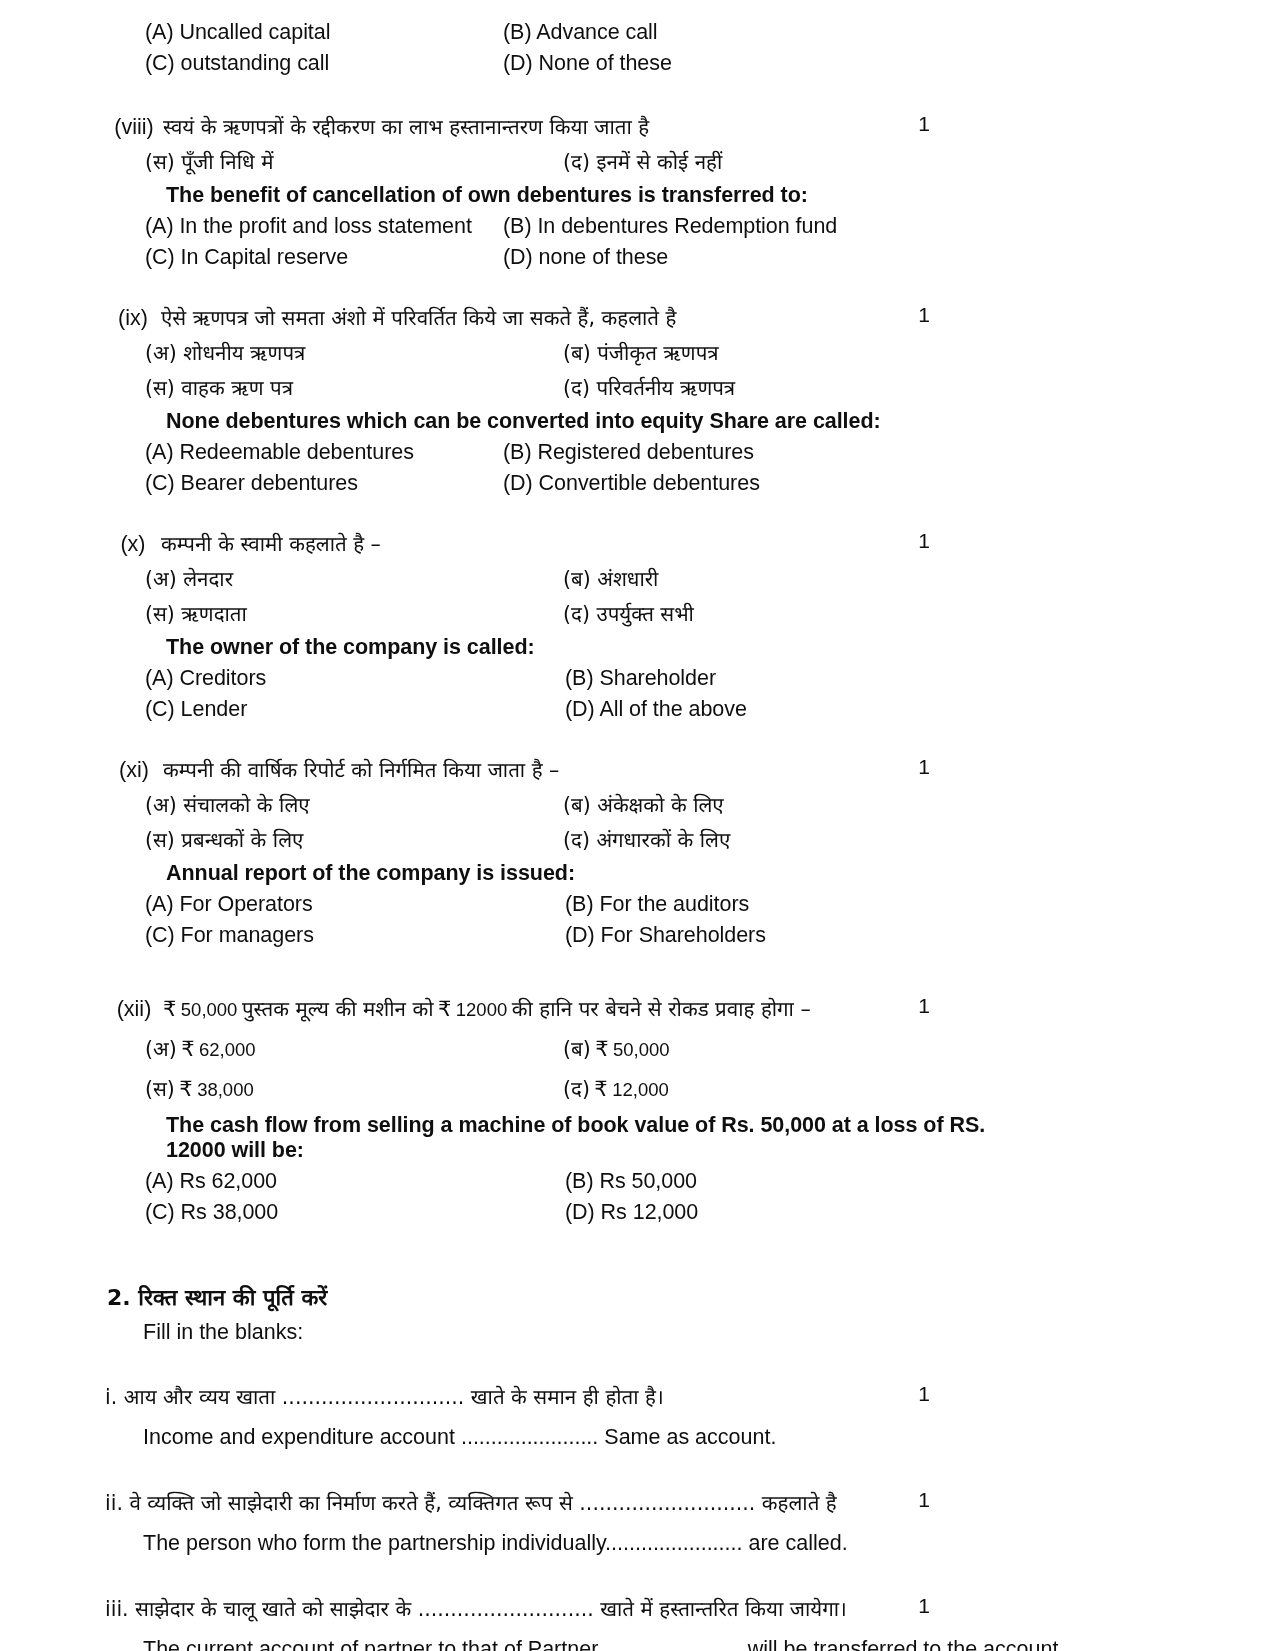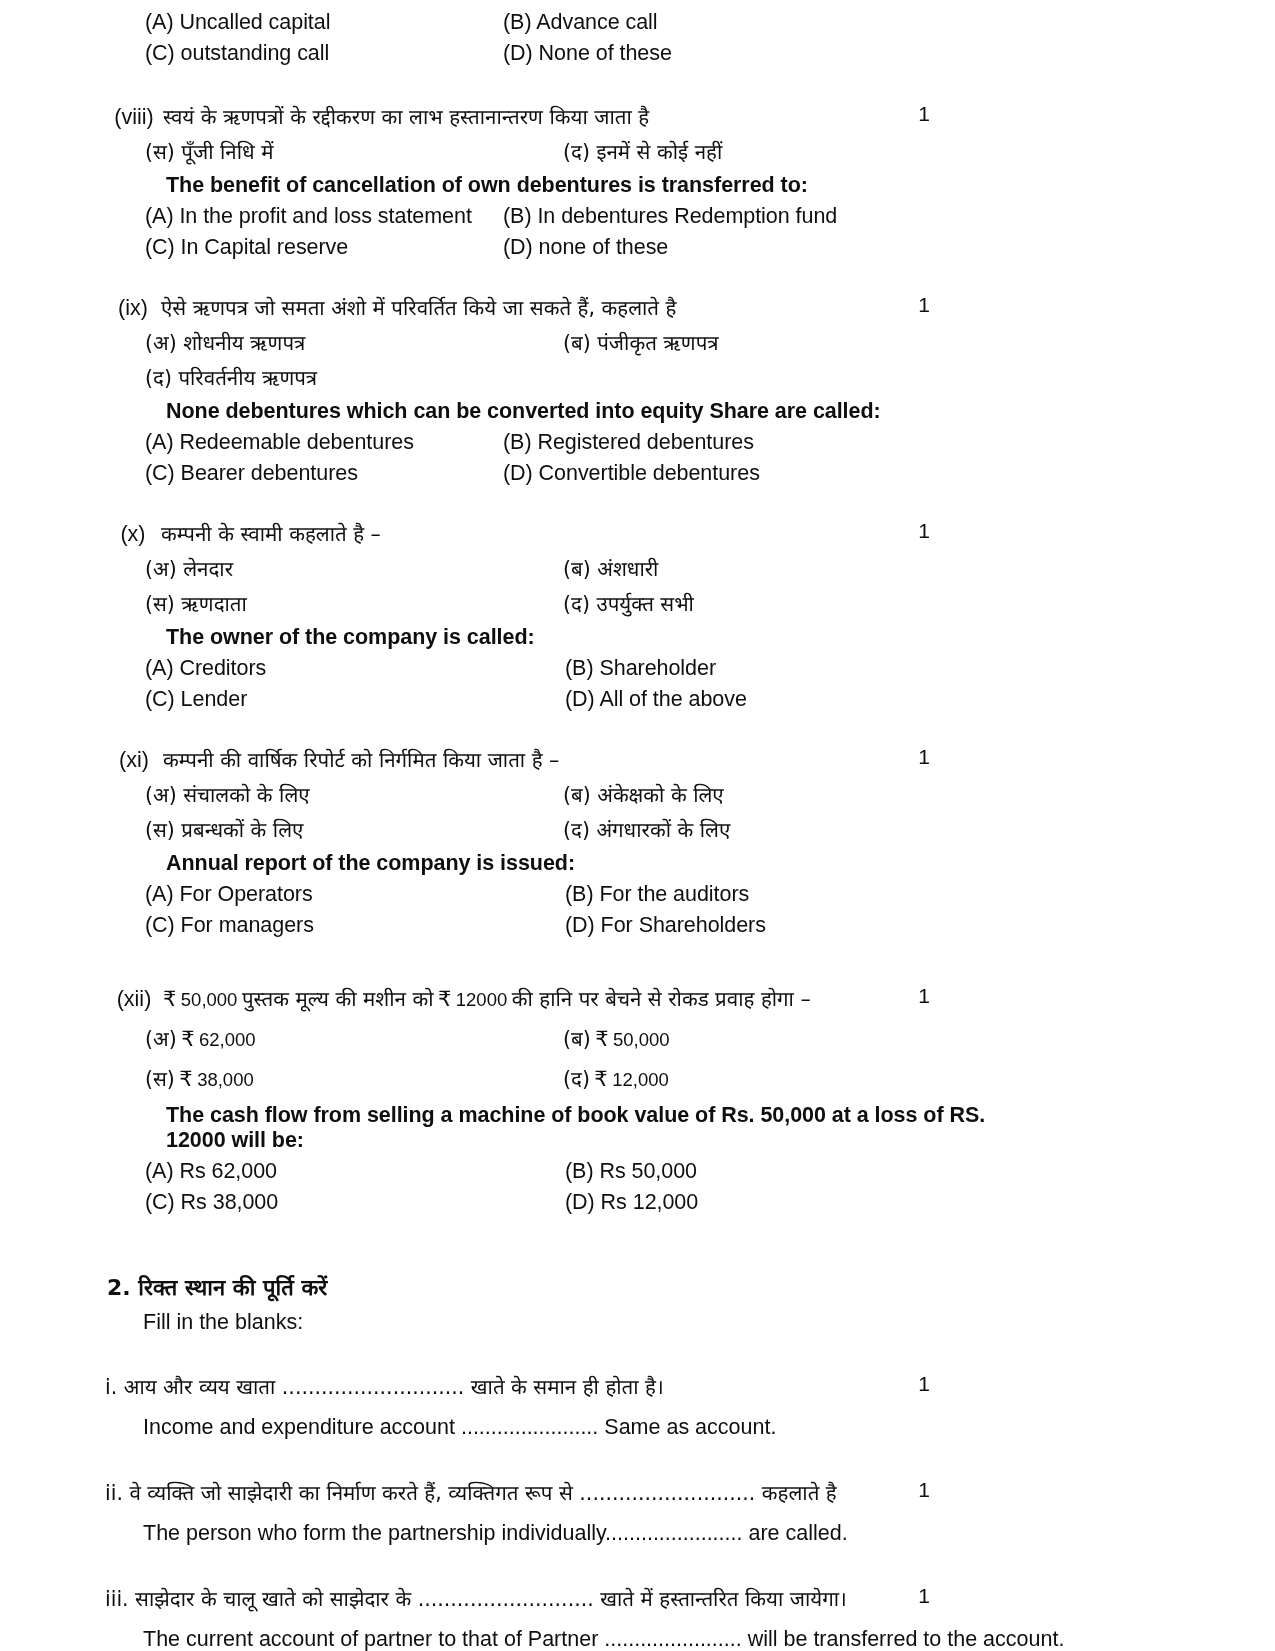--- a/index.html
+++ b/index.html
@@ -12,21 +12,21 @@
     height: 1651px;
     font-family: "Liberation Sans", sans-serif;
     color: #0f0f0f;
     -webkit-font-smoothing: antialiased;
   }
   .page {
     position: relative;
     width: 1102px;
     height: 1651px;
     box-sizing: border-box;
-    padding: 10px 60px 0 105px;
+    padding: 20px 60px 0 105px;
   }
   .en {
     font-family: "Liberation Sans", sans-serif;
     font-size: 21.5px;
     letter-spacing: -0.05px;
   }
   .hi {
     font-family: "DejaVu Sans", "Liberation Sans", sans-serif;
     font-size: 20.5px;
   }
@@ -173,20 +173,21 @@
       <span class="qnum">(ix)</span>
       <span class="hi qtext">ऐसे ऋणपत्र जो समता अंशो में परिवर्तित किये जा सकते हैं, कहलाते है</span>
     </div>
     <span class="marks en" style="top:0;">1</span>
     <div class="opts hi-opts">
       <div class="optrow">
         <span class="hi c1">(अ) शोधनीय ऋणपत्र</span>
         <span class="hi c2">(ब) पंजीकृत ऋणपत्र</span>
       </div>
       <div class="optrow">
+        <span class="hi c1">(स) वाहक ऋण पत्र</span>
         <span class="hi c2">(द) परिवर्तनीय ऋणपत्र</span>
       </div>
     </div>
     <div class="stem-en en">None debentures which can be converted into equity Share are called:</div>
     <div class="opts">
       <div class="optrow en-opts">
         <span class="en c1">(A) Redeemable debentures</span>
         <span class="en c2">(B) Registered debentures</span>
       </div>
       <div class="optrow en-opts">

